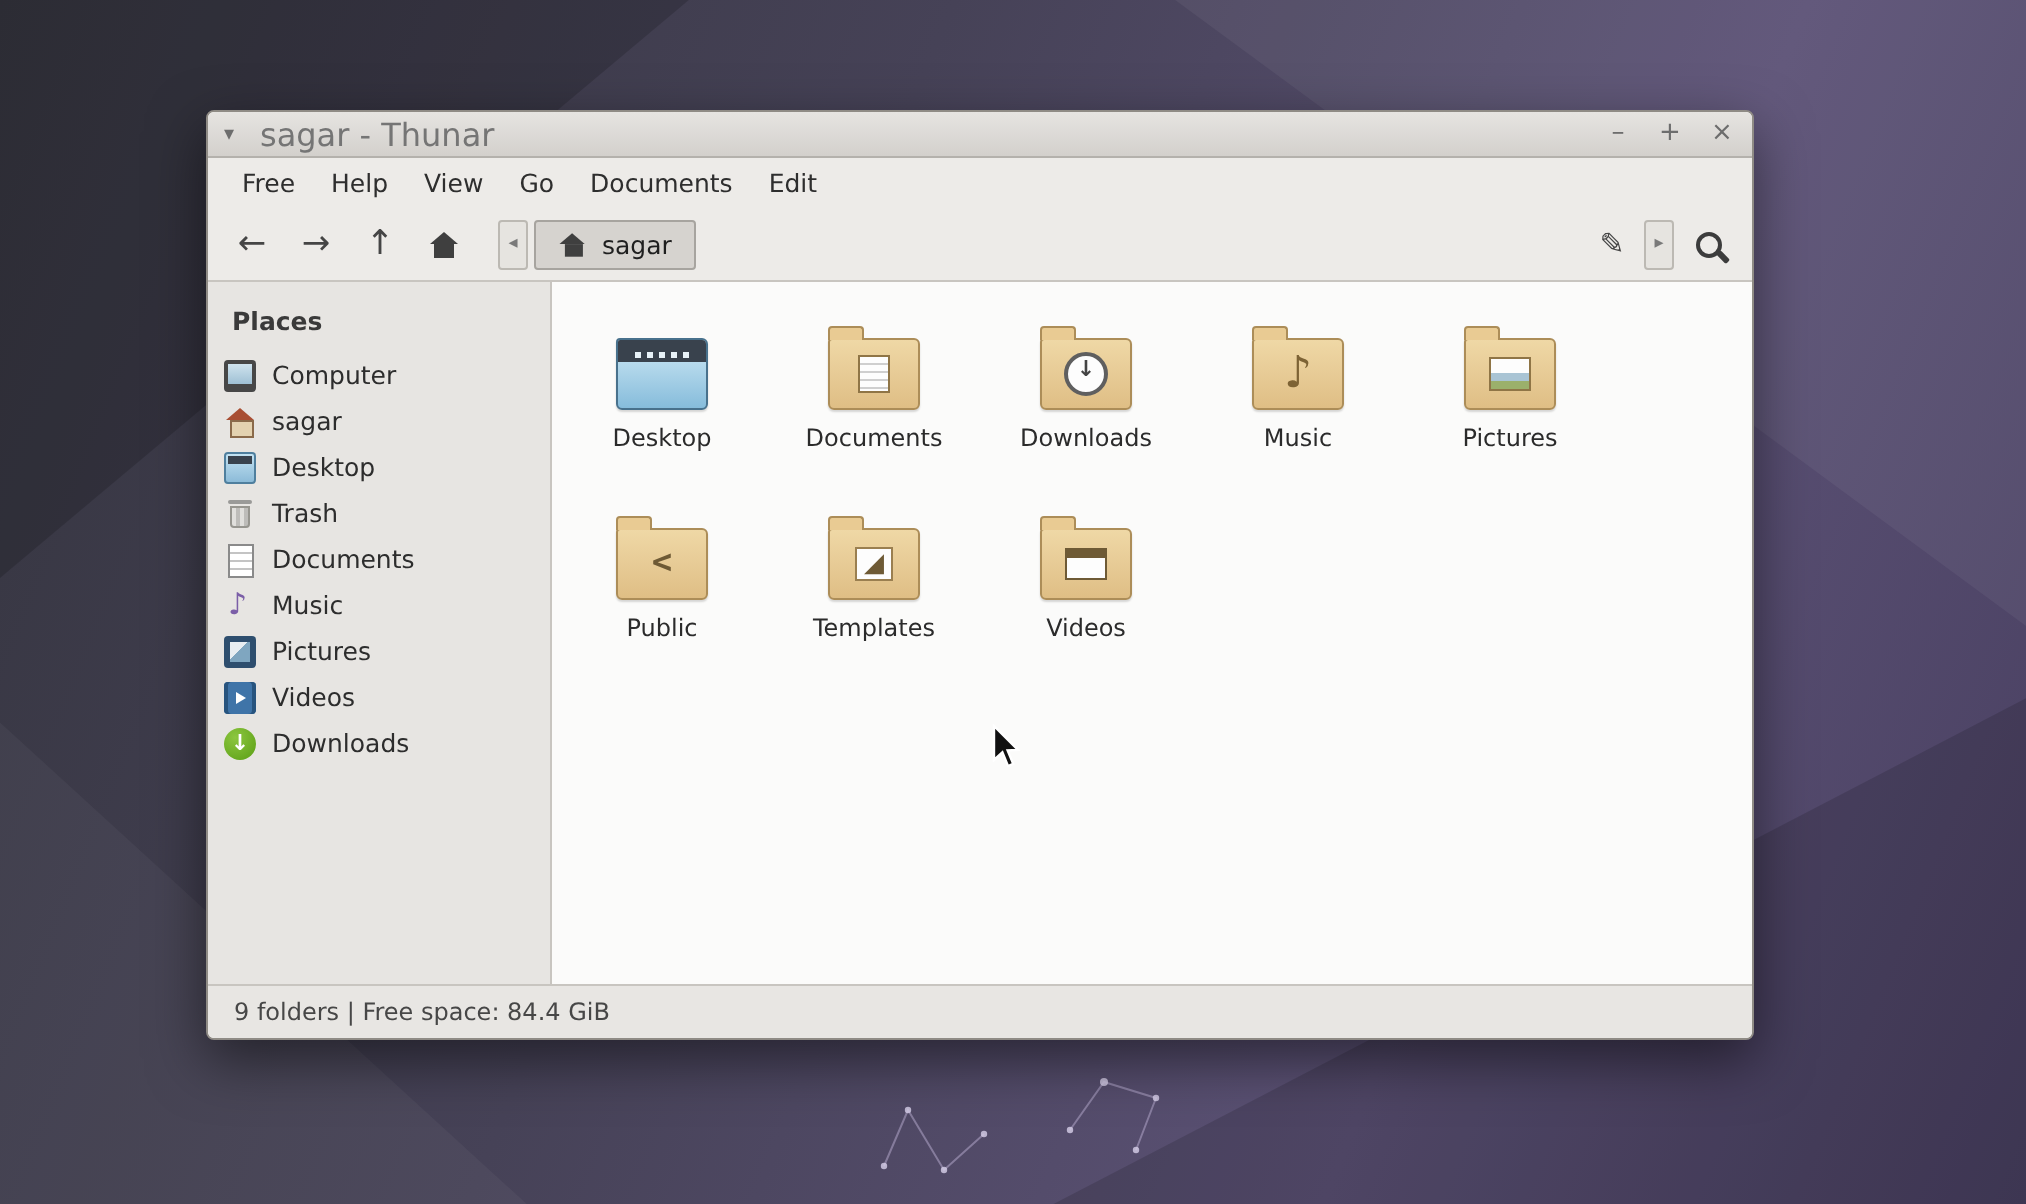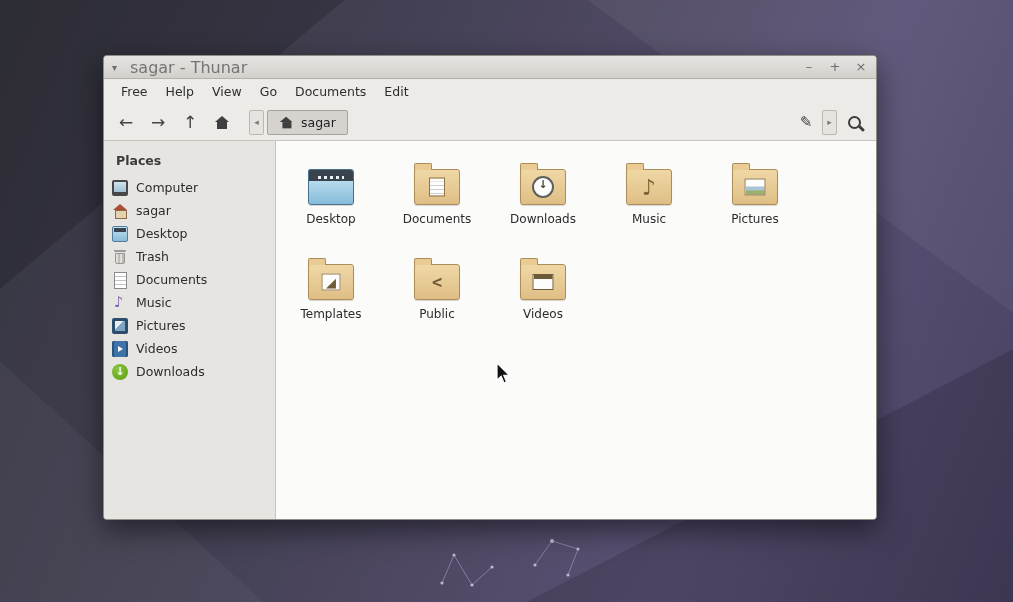--- a/index.html
+++ b/index.html
@@ -273,33 +273,36 @@
         </div>
         <div class="file">
           <div class="ficon" data-emblem="music"></div>
           <div class="flabel">Music</div>
         </div>
         <div class="file">
           <div class="ficon" data-emblem="pictures"></div>
           <div class="flabel">Pictures</div>
         </div>
         <div class="file">
+          <div class="ficon" data-emblem="public"></div>
+          <div class="flabel">Public</div>
+        </div>
+        <div class="file">
           <div class="ficon" data-emblem="templates"></div>
           <div class="flabel">Templates</div>
         </div>
         <div class="file">
-          <div class="ficon" data-emblem="public"></div>
-          <div class="flabel">Public</div>
-        </div>
-        <div class="file">
           <div class="ficon" data-emblem="videos"></div>
           <div class="flabel">Videos</div>
         </div>
       </div>
     </div>
   </div>
 
+  <div class="statusbar">
+    <span>9 folders  |  Free space: 84.4 GiB</span>
+  </div>
 
 </div>
 
 <svg class="cursor" width="16" height="24" viewBox="0 0 16 24">
   <path d="M1,1 L1,18 L5.2,14.2 L8,21 L10.6,19.9 L7.8,13.2 L13,13 Z" fill="#111" stroke="#fff" stroke-width="1.2"></path>
 </svg>
 
 </body></html>

